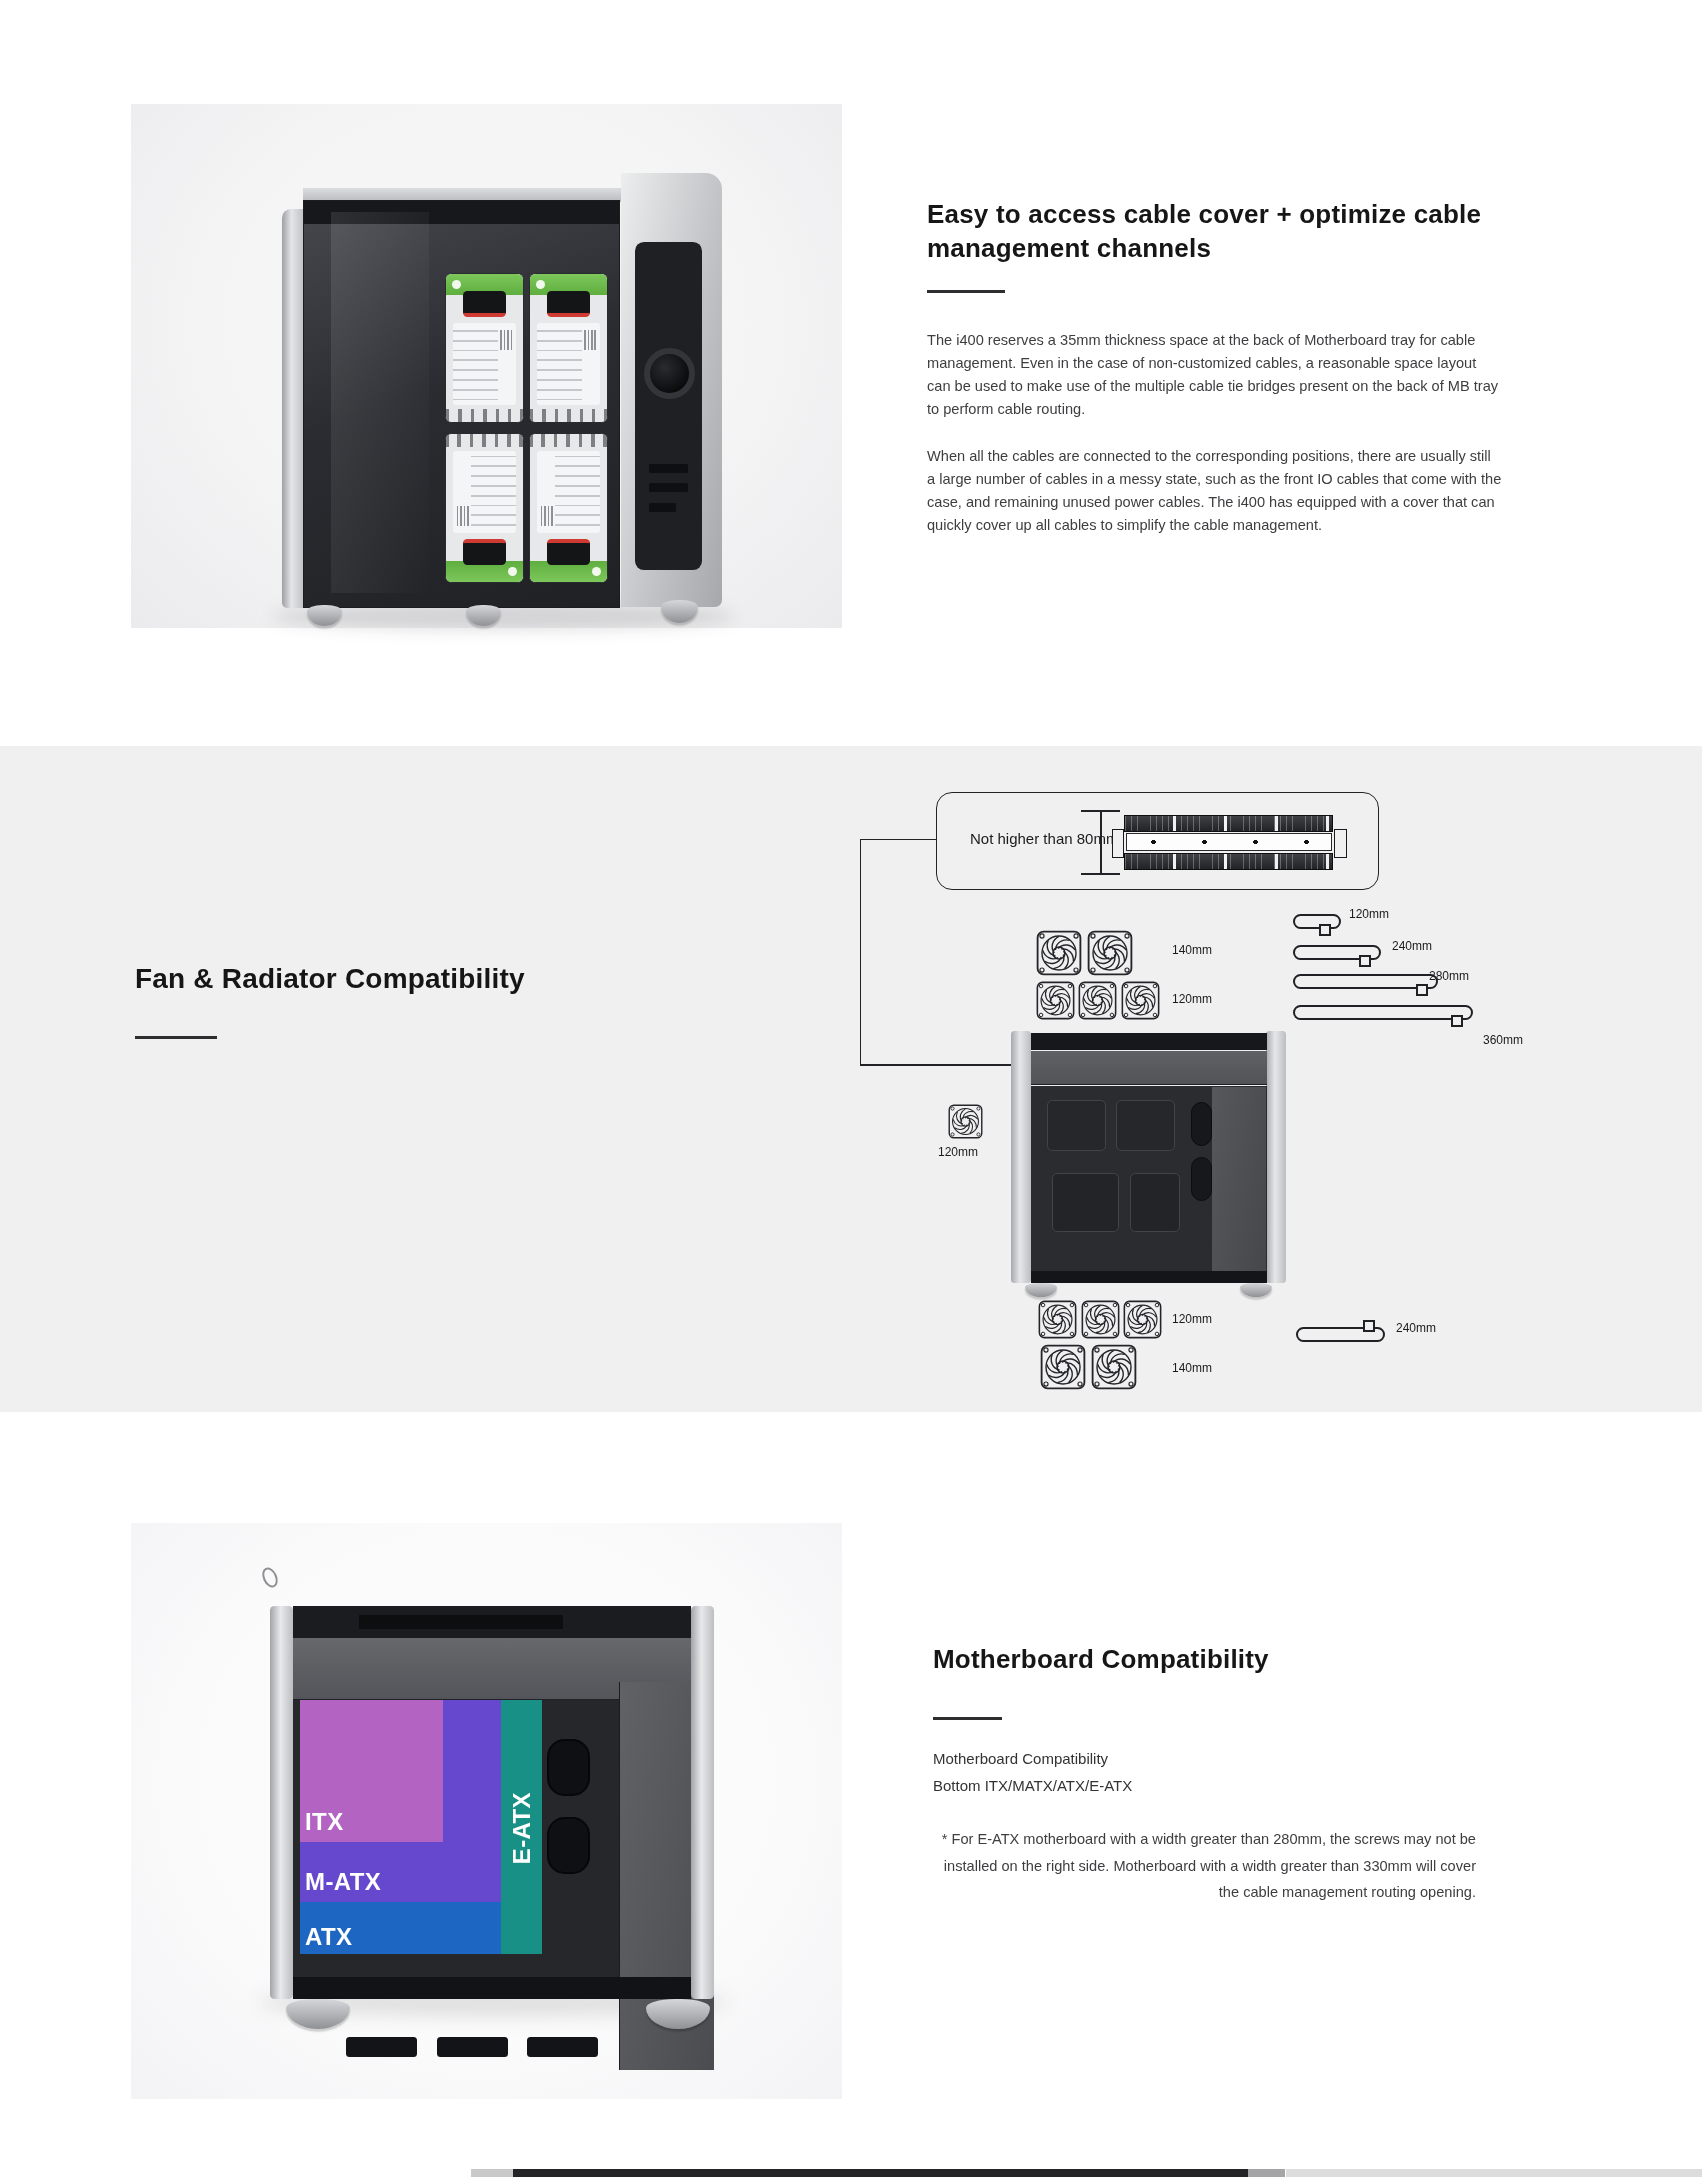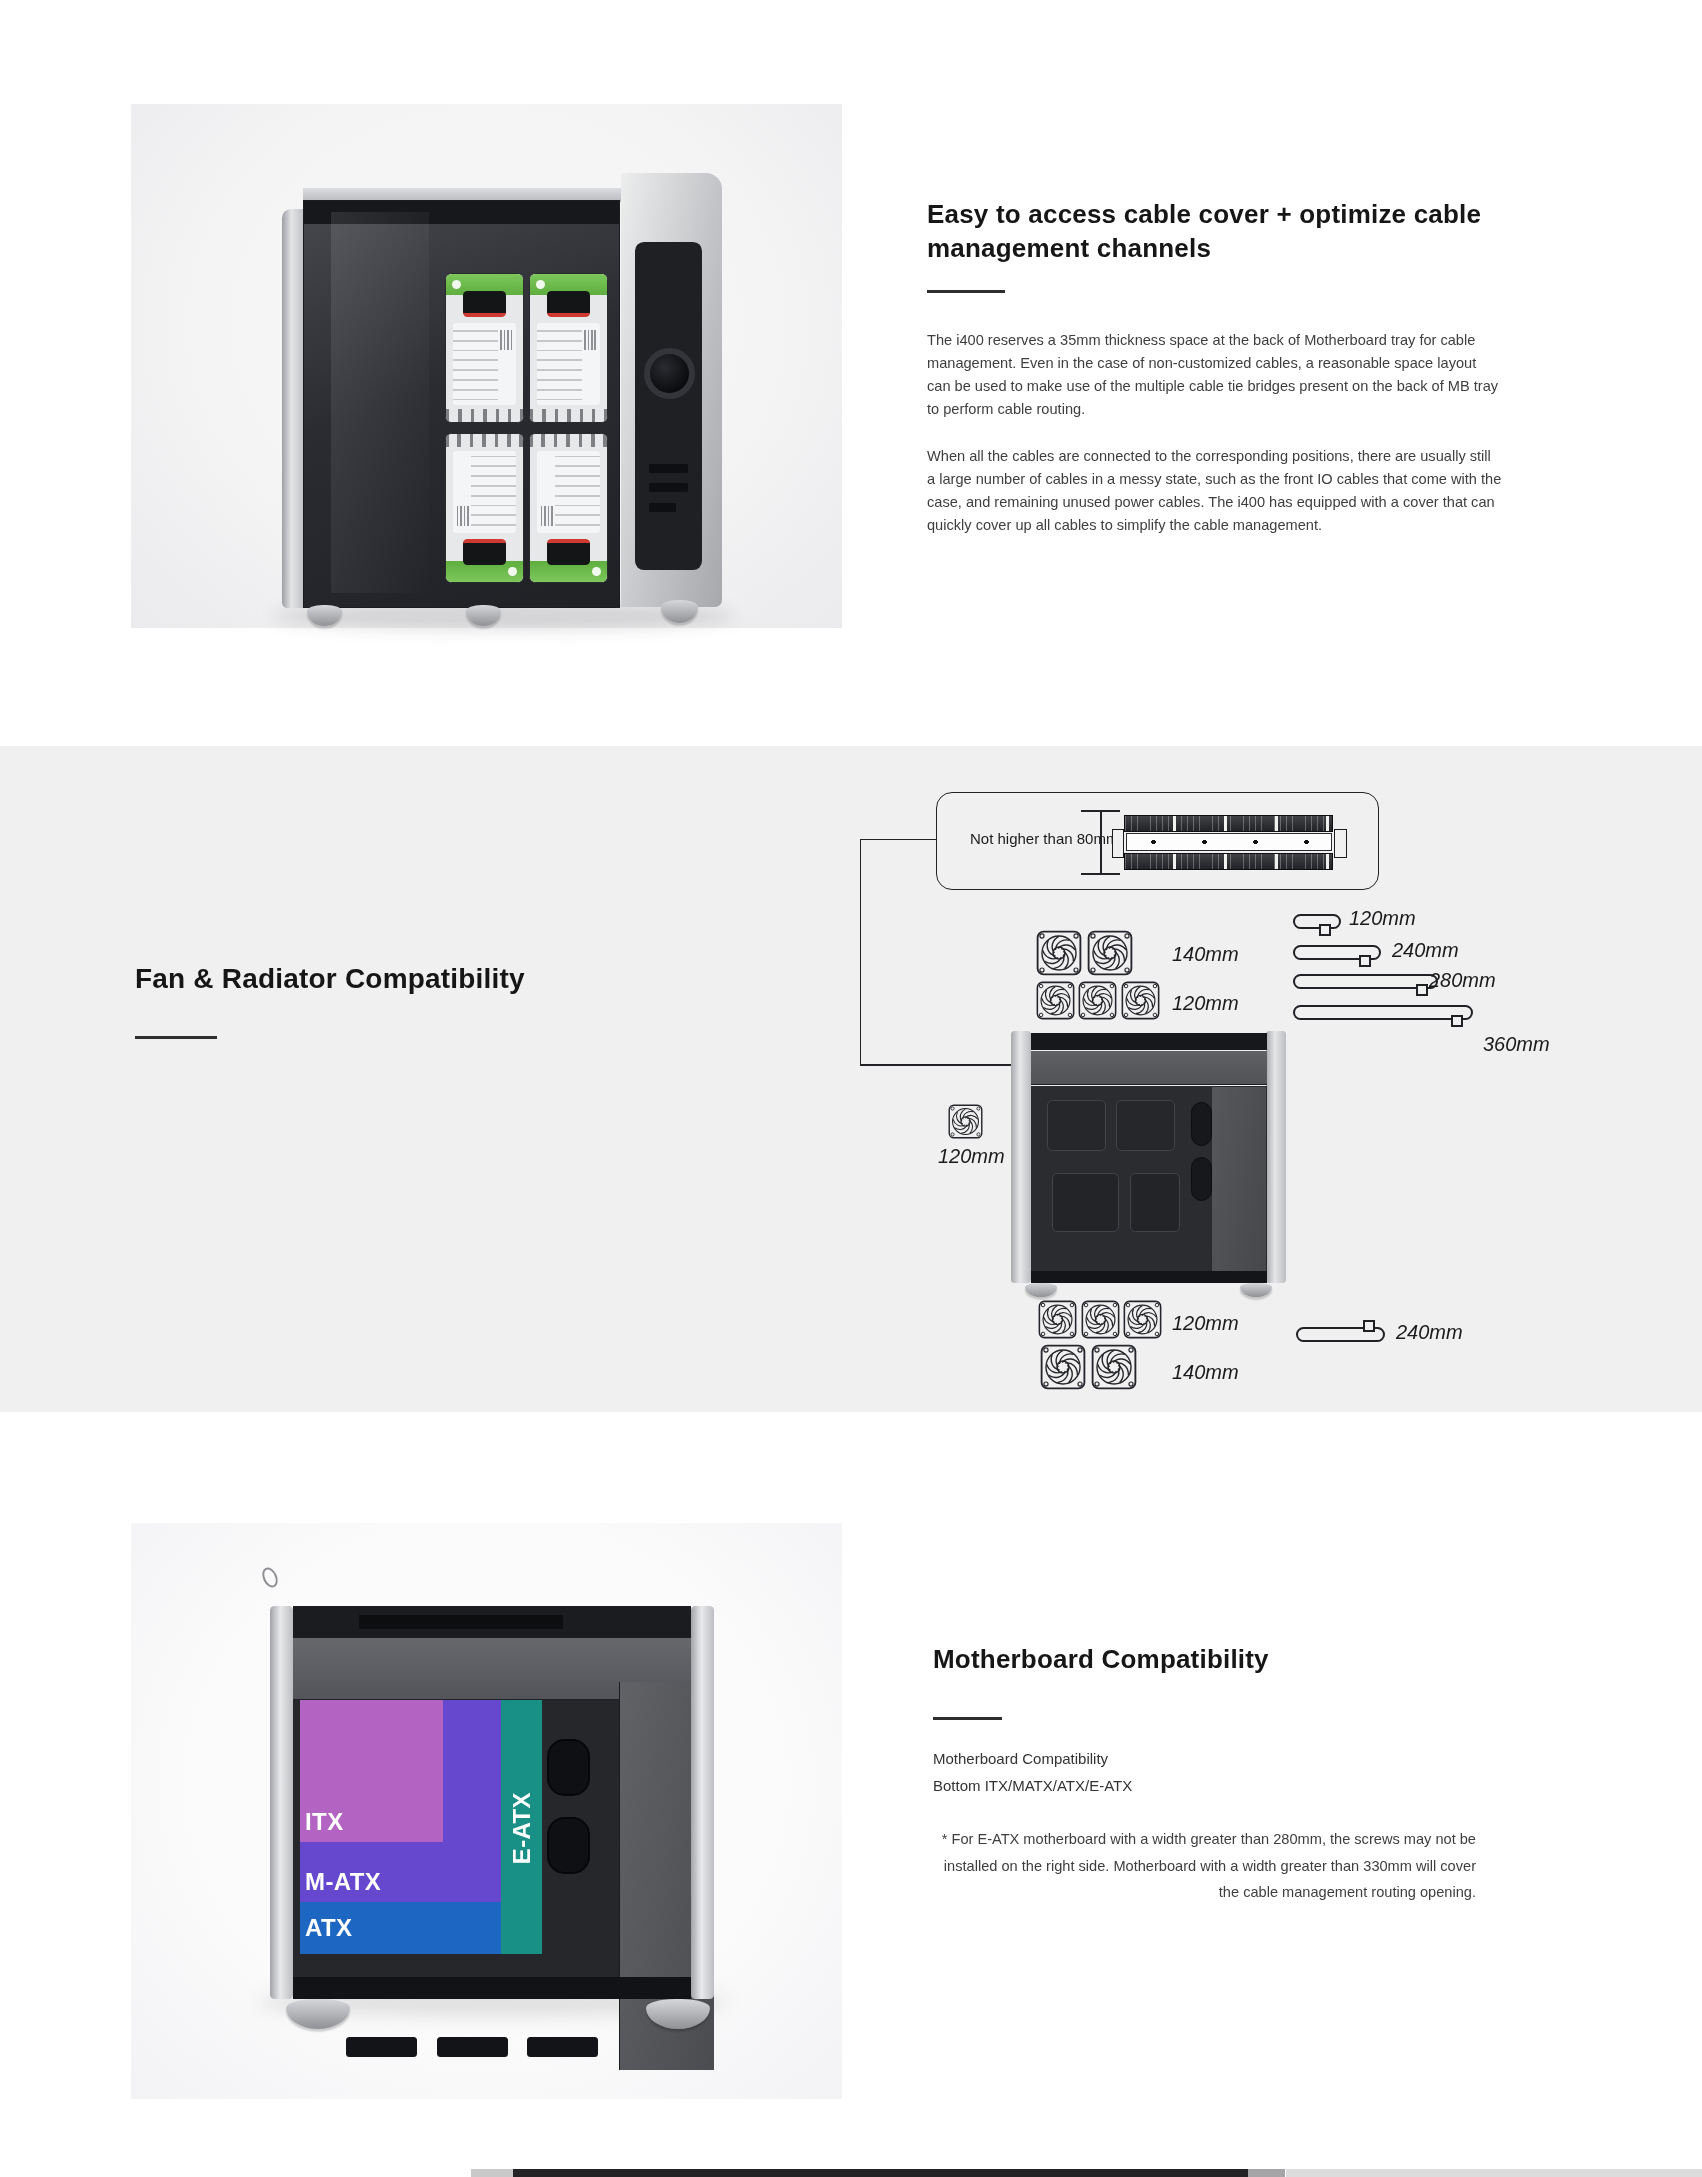--- a/index.html
+++ b/index.html
@@ -98,21 +98,21 @@
   .railbar.t { top:1.8px; } .railbar.b { bottom:1.8px; }
   .railmid { position:absolute; left:1.8px; top:20.4px; width:206px; height:17.7px; background:#fdfdfd; border:1.3px solid #2a2a2e;
           background-image:radial-gradient(circle 2.2px at 13% 50%, #111 98%, transparent),
                            radial-gradient(circle 2.2px at 38% 50%, #111 98%, transparent),
                            radial-gradient(circle 2.2px at 63% 50%, #111 98%, transparent),
                            radial-gradient(circle 2.2px at 88% 50%, #111 98%, transparent); }
   .conn-a { left:860px; top:839px; width:76px; height:227px; border-left:1.8px solid #232327; border-top:1.8px solid #232327; }
   .conn-b { left:860px; top:1064px; width:229px; height:1.8px; background:#232327; }
 
   .fan { position:absolute; }
-  .dlabel { position:absolute; font-size:20px; color:#1b1b1d;font-style:italic; }
+  .dlabel { position:absolute; font-size:12px; color:#1b1b1d; }
   .rad { position:absolute; border:2.2px solid #202125; border-radius:8px; background:#f0f0f1; }
   .rad::after { content:''; position:absolute; right:8px; bottom:-8.9px; width:8px; height:8px;
                 border:2.2px solid #202125; background:#f0f0f1; }
   .rad.tab-top::after { bottom:auto; top:-8.9px; }
 
   
   .case2 { left:1011px; top:1030px; width:275px; height:264px; }
   .case2 .rail { top:0; width:19.5px; height:252px; background:linear-gradient(90deg,#a8a9ad,#e6e7e9 45%,#bcbdc0); border-radius:3.5px; }
   .case2 .rail.r { left:255px; } .case2 .rail.l { left:0; }
   .case2 .ctop { left:19.5px; top:1.8px; width:236px; height:17.7px; background:#17181c; }
@@ -358,21 +358,21 @@
         <div class="abs rail r"></div>
         <div class="abs foot f1"></div>
         <div class="abs foot f2"></div>
 
         <div class="ov" style="left:30px; top:94px; width:242px; height:254px; background:rgba(23,153,142,.92);"></div>
         <div class="ov" style="left:30px; top:94px; width:201px; height:254px; background:rgba(30,100,200,.93);"></div>
         <div class="ov" style="left:30px; top:94px; width:201px; height:202px; background:rgba(106,70,207,.93);"></div>
         <div class="ov" style="left:30px; top:94px; width:143px; height:142px; background:rgba(190,104,192,.88);"></div>
         <div class="ovlabel" style="left:35px; top:202px;">ITX</div>
         <div class="ovlabel" style="left:35px; top:262px;">M-ATX</div>
-        <div class="ovlabel" style="left:35px; top:308px;">ATX</div>
+        <div class="ovlabel" style="left:35px; top:317px;">ATX</div>
         <div class="ovlabel vert" style="left:238px; top:186px;">E-ATX</div>
       </div>
     </div>
 
     <div class="abs text3" style="top:230px;">
       <h2 class="h1">Motherboard Compatibility</h2>
       <div class="divider"></div>
       <div class="lines">
         <div>Motherboard Compatibility</div>
         <div>Bottom ITX/MATX/ATX/E-ATX</div>

